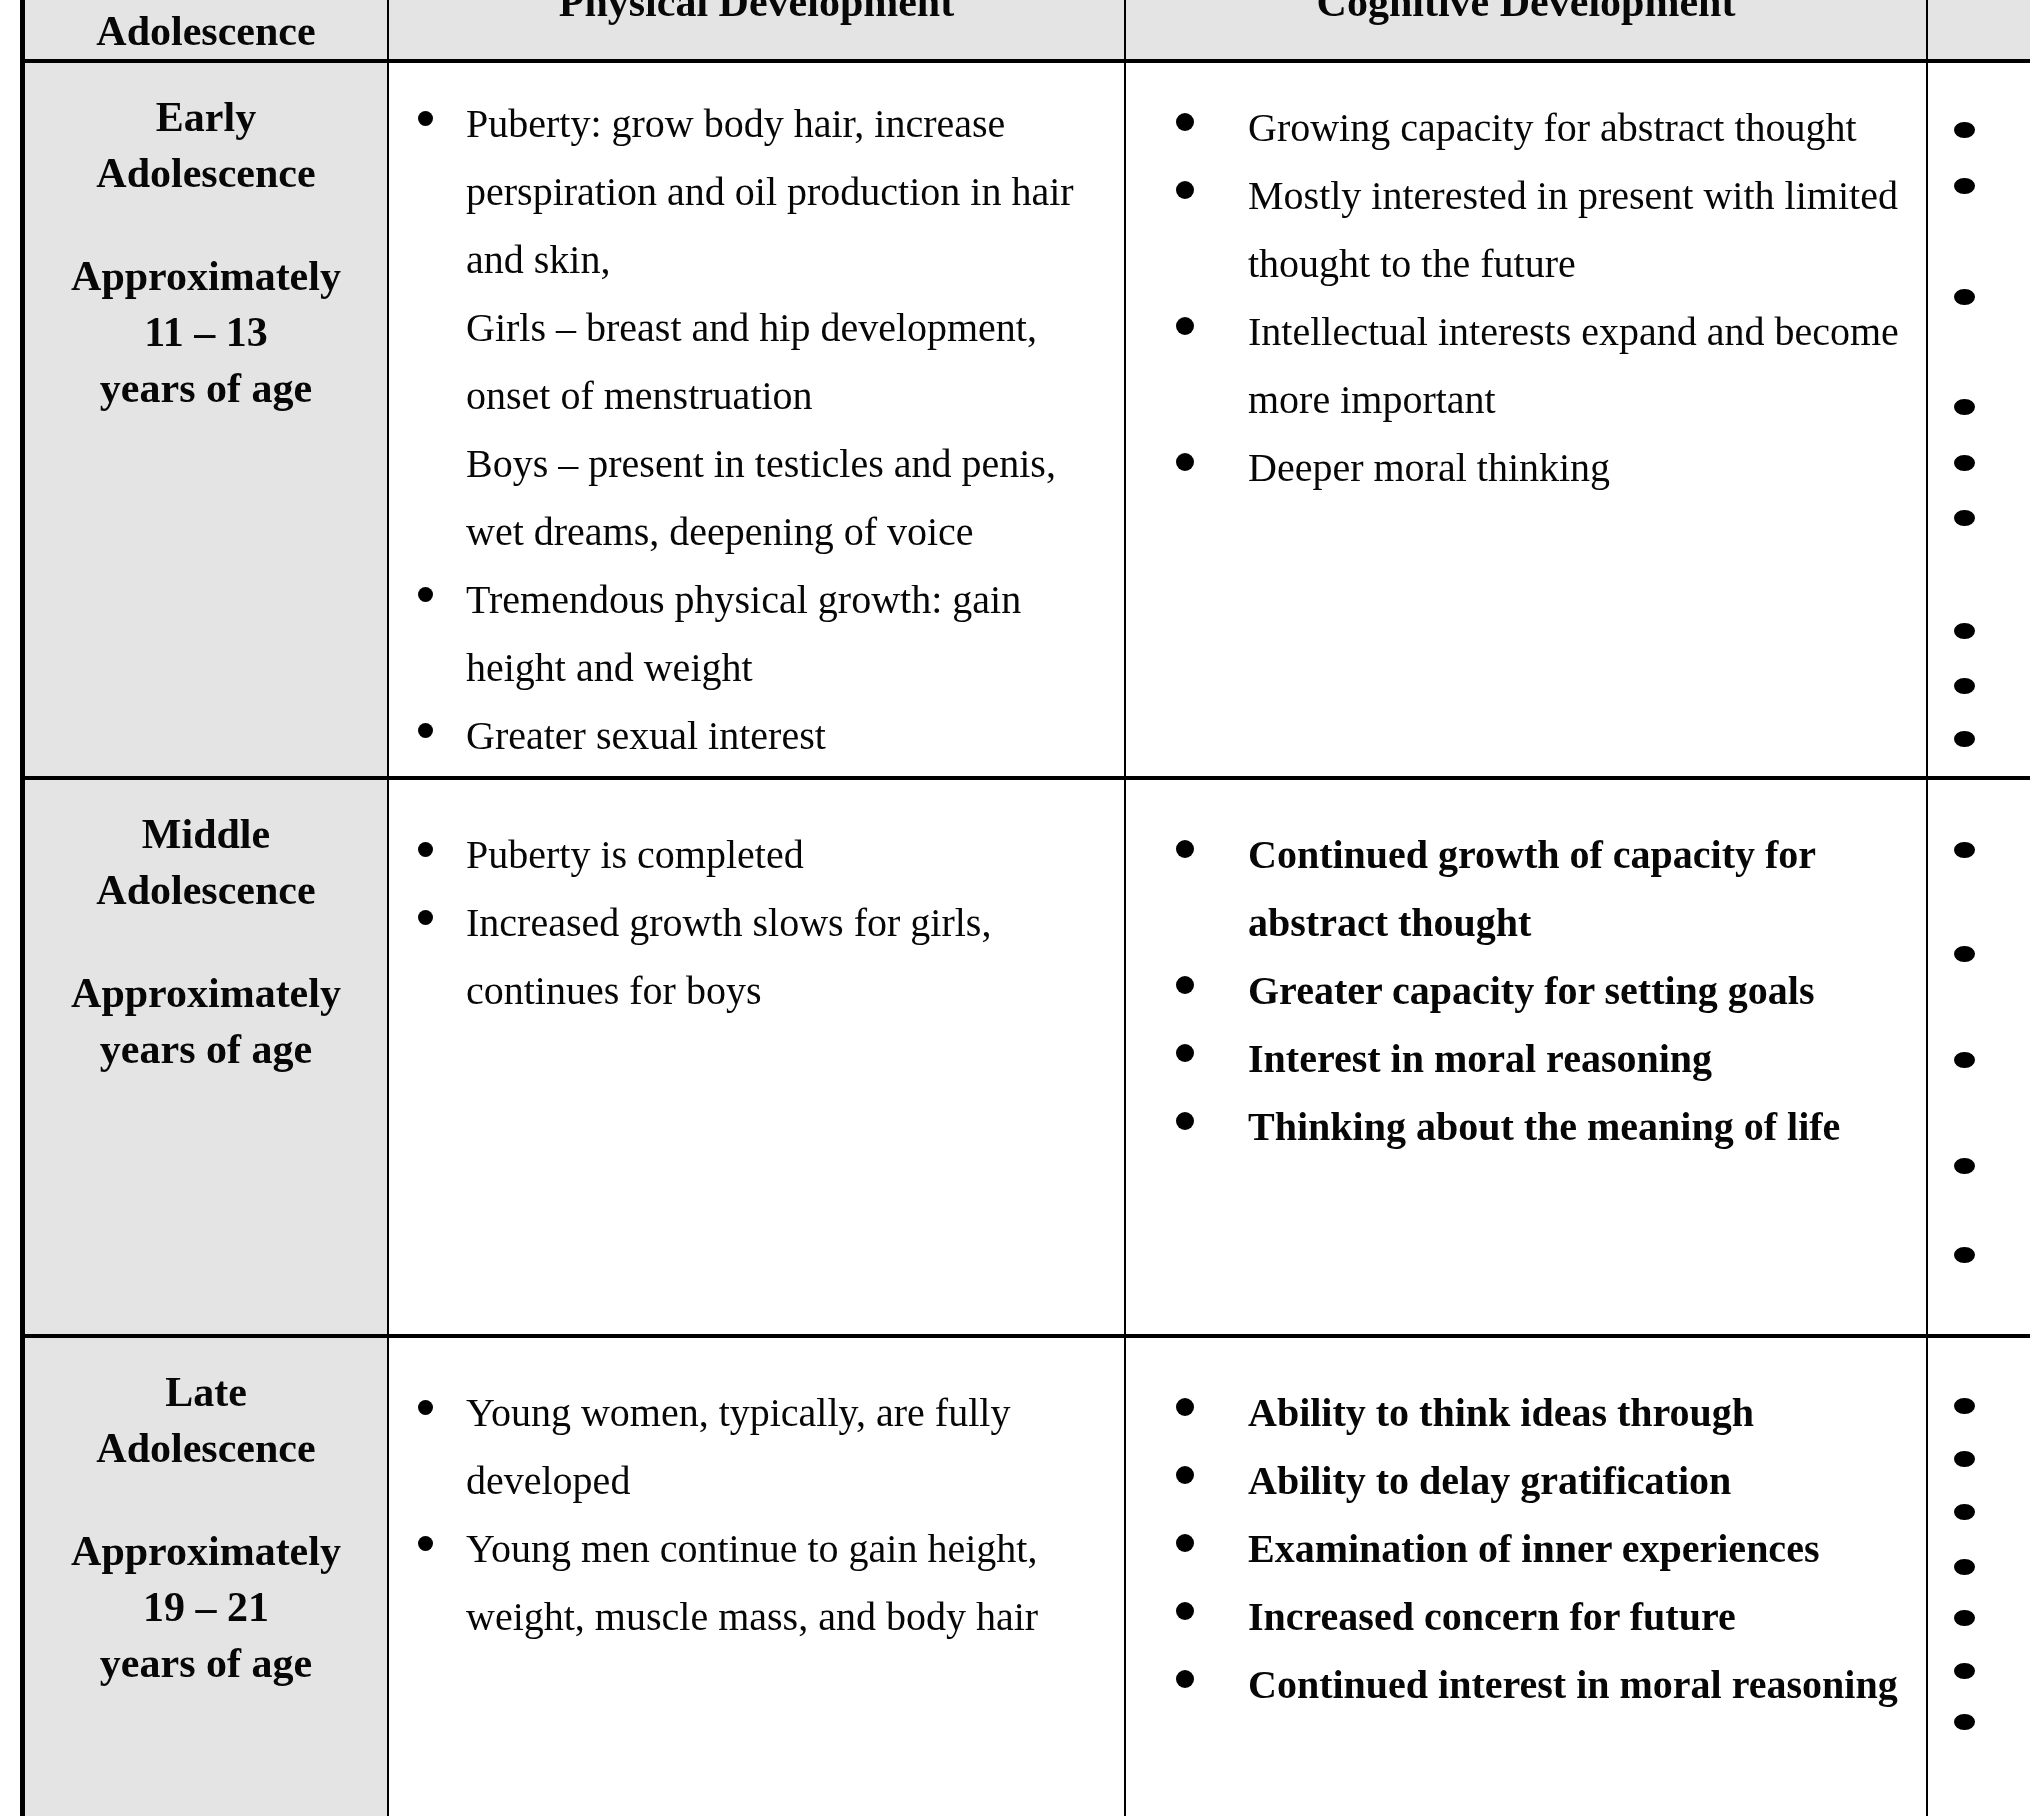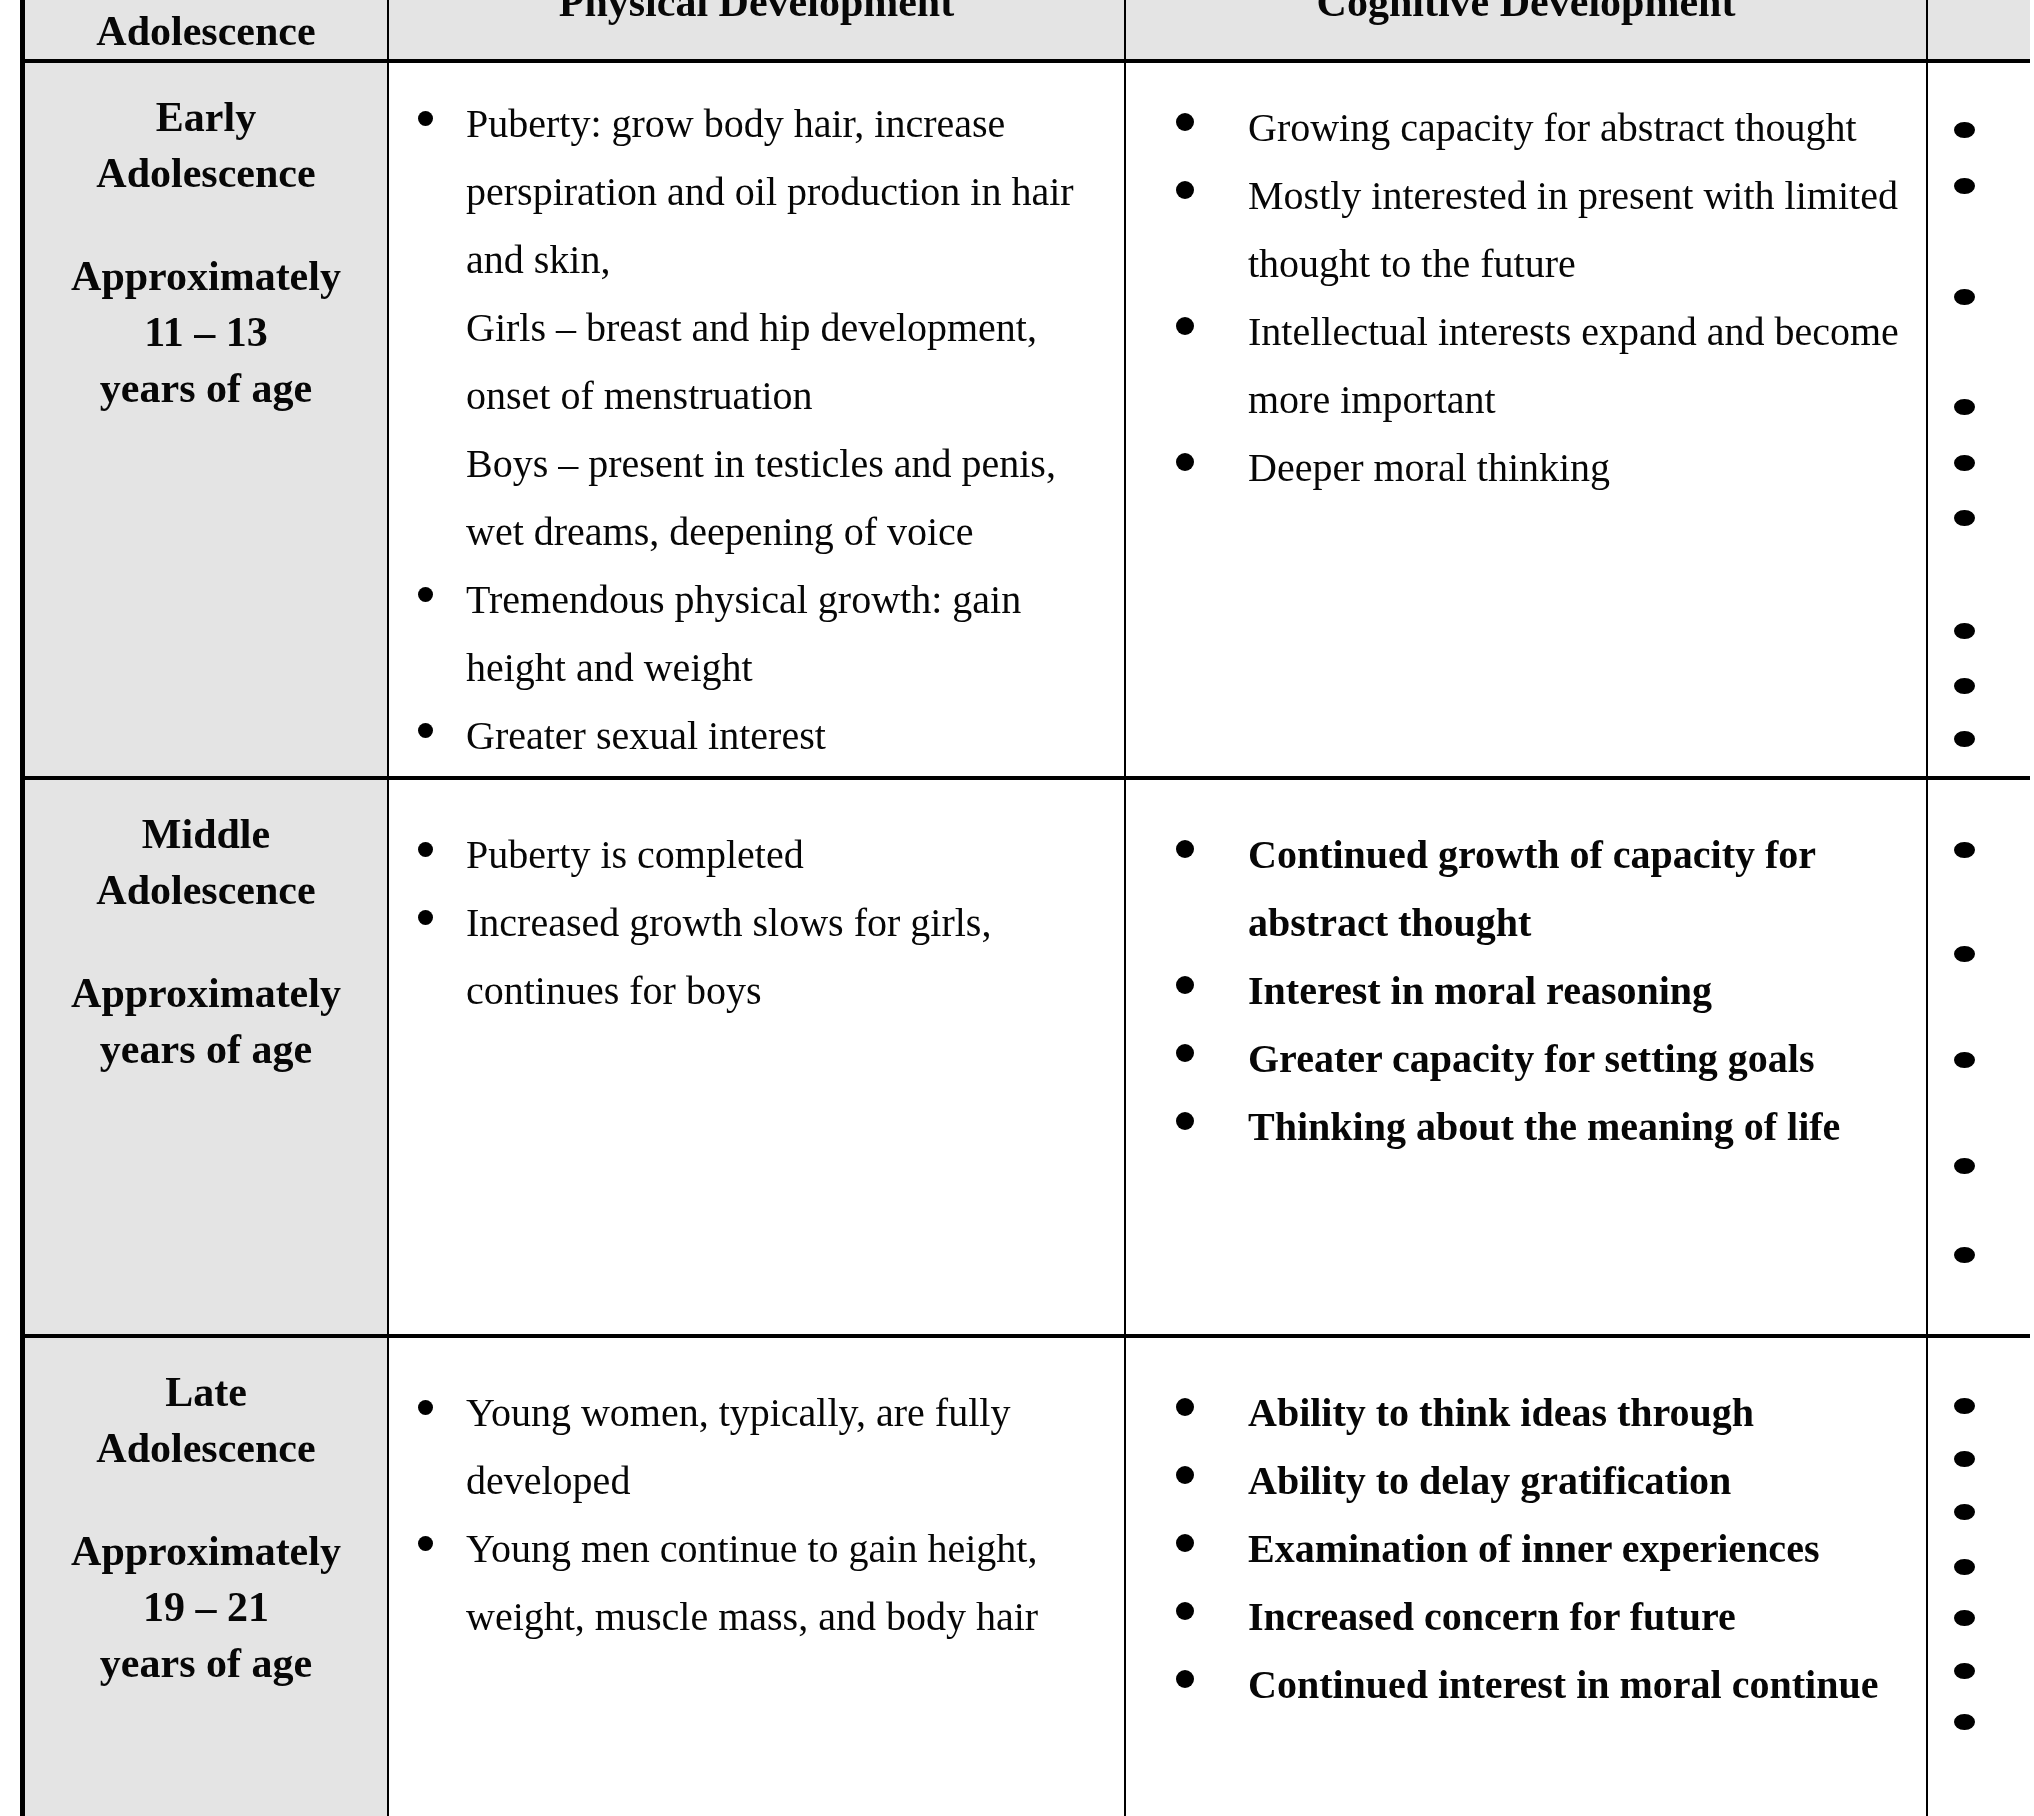--- a/index.html
+++ b/index.html
@@ -145,22 +145,22 @@
     <div class="cell vb hb physcell deep">
       <ul class="blist">
         <li><span>Puberty is completed</span></li>
         <li><span>Increased growth slows for girls, continues for boys</span></li>
       </ul>
     </div>
 
     <div class="cell vb hb cogcell deep">
       <ul class="blist">
         <li><span>Continued growth of capacity for abstract thought</span></li>
+        <li><span>Greater capacity for setting goals</span></li>
         <li><span>Interest in moral reasoning</span></li>
-        <li><span>Greater capacity for setting goals</span></li>
         <li><span>Thinking about the meaning of life</span></li>
       </ul>
     </div>
 
     <div class="cell hb socialcell">
       <i class="dot" style="top:62px"></i>
       <i class="dot" style="top:166px"></i>
       <i class="dot" style="top:272px"></i>
       <i class="dot" style="top:378px"></i>
       <i class="dot" style="top:467px"></i>
@@ -184,21 +184,21 @@
         <li><span>Young men continue to gain height, weight, muscle mass, and body hair</span></li>
       </ul>
     </div>
 
     <div class="cell vb cogcell deep">
       <ul class="blist">
         <li><span>Ability to think ideas through</span></li>
         <li><span>Ability to delay gratification</span></li>
         <li><span>Examination of inner experiences</span></li>
         <li><span>Increased concern for future</span></li>
-        <li><span>Continued interest in moral continue</span></li>
+        <li><span>Continued interest in moral reasoning</span></li>
       </ul>
     </div>
 
     <div class="cell socialcell">
       <i class="dot" style="top:60px"></i>
       <i class="dot" style="top:113px"></i>
       <i class="dot" style="top:166px"></i>
       <i class="dot" style="top:221px"></i>
       <i class="dot" style="top:272px"></i>
       <i class="dot" style="top:325px"></i>

